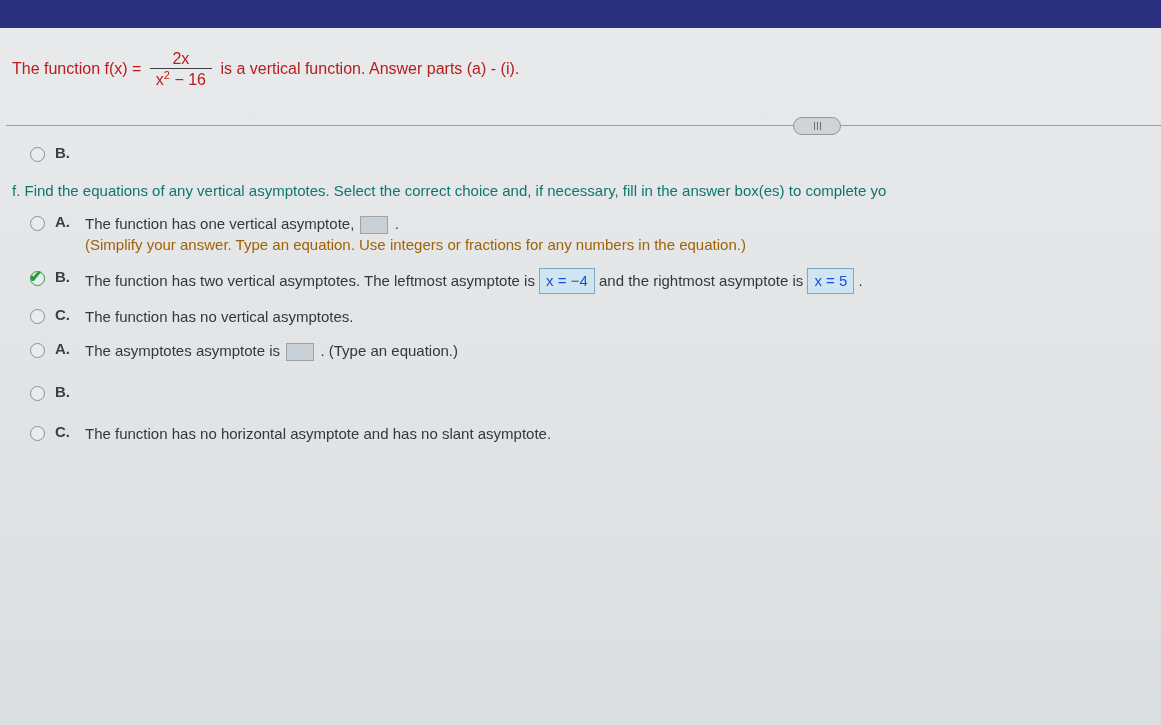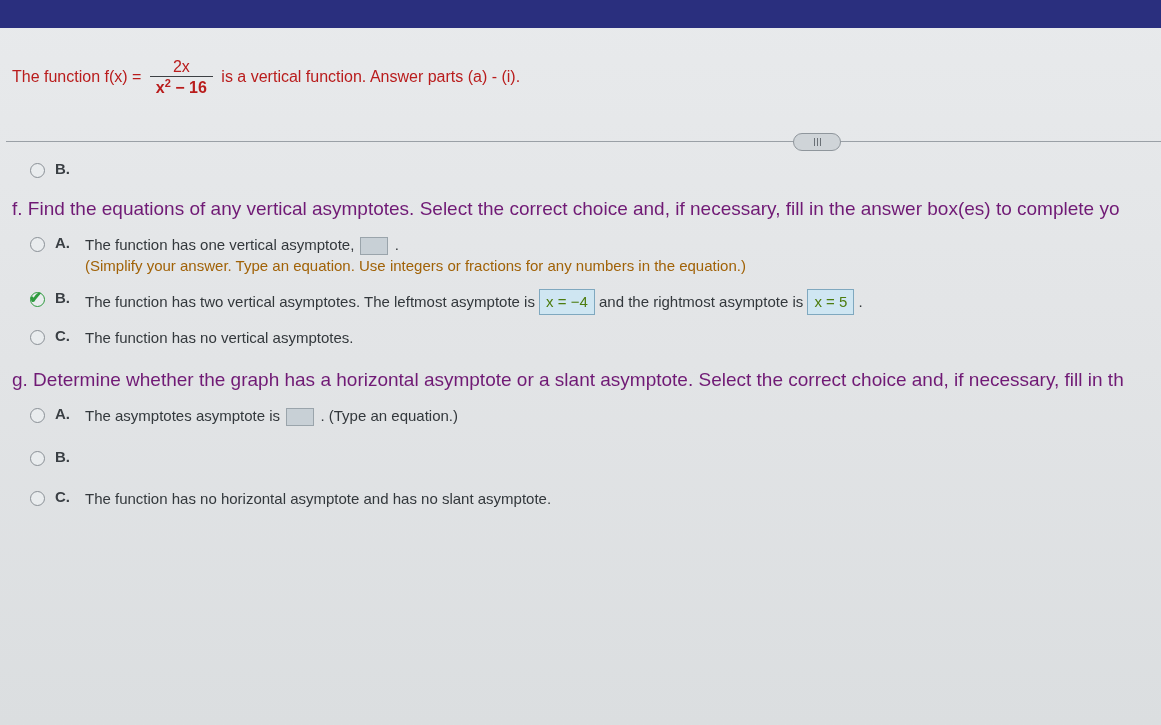--- a/index.html
+++ b/index.html
@@ -21,25 +21,25 @@
   .prompt {
     padding: 6px 6px 30px 6px;
     color: #b91c1c;
     font-size: 16px;
   }
   .fn-label { display: inline-block; vertical-align: middle; }
   .fraction {
     display: inline-block;
     text-align: center;
     vertical-align: middle;
-    margin: 8px 4px;
+    margin: 0 4px;
     line-height: 1.1;
   }
   .fraction .num { display: block; padding: 0 6px; }
-  .fraction .den { display: block; border-top: 1.5px solid #3c4044; padding: 0 6px; font-weight: bold; }
+  .fraction .den { display: block; border-top: 1.5px solid #3c4044; padding: 0 6px; }
   .sup { font-size: 11px; vertical-align: super; }
   .divider {
     border-top: 1px solid #9aa0a6;
     margin: 6px 0 12px 0;
     position: relative;
   }
   .pill {
     position: absolute;
     right: 320px;
     top: -9px;
@@ -72,37 +72,37 @@
     content: "✔";
     position: absolute;
     left: -2px; top: -5px;
     color: #2e9a3e;
     font-size: 16px;
     font-weight: bold;
   }
   .letter { font-weight: 600; color: #3a3f44; min-width: 20px; }
   .section-q {
     padding: 14px 6px 8px 6px;
-    color: #701a75;
-    font-size: 19px;
+    color: #0f766e;
+    font-size: 15px;
   }
   .blank {
     display: inline-block;
     width: 28px; height: 18px;
     background: #c8d0d6;
     border: 1px solid #9aa4ab;
     vertical-align: middle;
     margin: 0 2px;
   }
   .ans-box {
     display: inline-block;
     background: #cfe6f2;
     border: 1px solid #7fa8bf;
     padding: 1px 6px;
-    color: #4d7c0f;
+    color: #1d4ed8;
   }
   .hint { color: #a16207; }
   .opt-text { color: #33383c; line-height: 1.45; }
   .spacer { height: 10px; }
 </style>
 </head>
 <body>
 
 <div class="top-bar"></div>
 
@@ -156,21 +156,20 @@
       <span> .</span><br>
     </div>
   </div>
 
   <div class="option-row">
     <div class="radio"></div>
     <span class="letter">C.</span>
     <span class="opt-text">The function has no vertical asymptotes.</span>
   </div>
 
-  <div class="section-q">g. Determine whether the graph has a horizontal asymptote or a slant asymptote. Select the correct choice and, if necessary, fill in th</div>
 
   <div class="option-row">
     <div class="radio"></div>
     <span class="letter">A.</span>
     <div class="opt-text">
       <span>The asymptotes asymptote is </span>
       <span class="blank"></span>
       <span>. (Type an equation.)</span>
     </div>
   </div>

